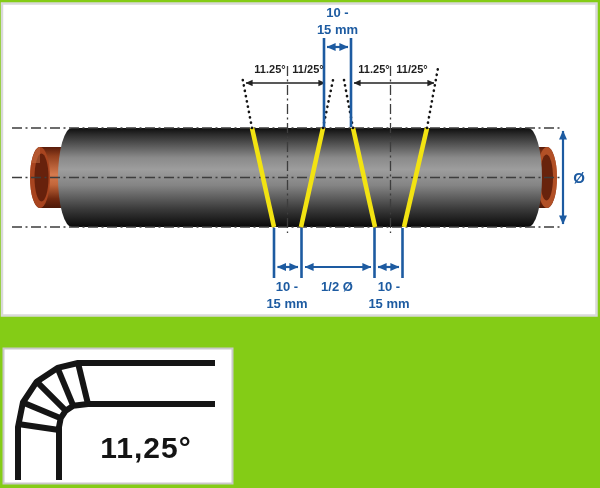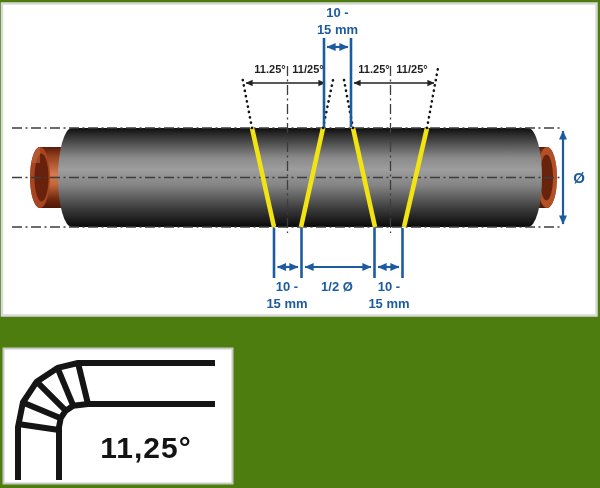--- a/index.html
+++ b/index.html
@@ -1,16 +1,16 @@
 <!DOCTYPE html>
 <html><head>
 <meta charset="utf-8">
 <style>
   html,body{margin:0;padding:0;background:#ffffff;}
-  .stage{position:relative;width:600px;height:488px;background:#4d7c0f;overflow:hidden;
+  .stage{position:relative;width:600px;height:488px;background:#84cc16;overflow:hidden;
          font-family:"Liberation Sans",sans-serif;}
   svg{position:absolute;left:0;top:0;}
   
   .t-blue{fill:#1d5ba1;font-family:"Liberation Sans",sans-serif;font-weight:bold;
           font-size:13px;text-anchor:middle;}
   .t-dia{fill:#1d5ba1;font-family:"Liberation Sans",sans-serif;font-weight:bold;
          font-size:15px;text-anchor:middle;}
   .t-angle{fill:#1f1f1f;font-family:"Liberation Sans",sans-serif;font-weight:600;
            font-size:11px;text-anchor:middle;}
   .t-inset{fill:#141414;font-family:"Liberation Sans",sans-serif;font-weight:bold;

